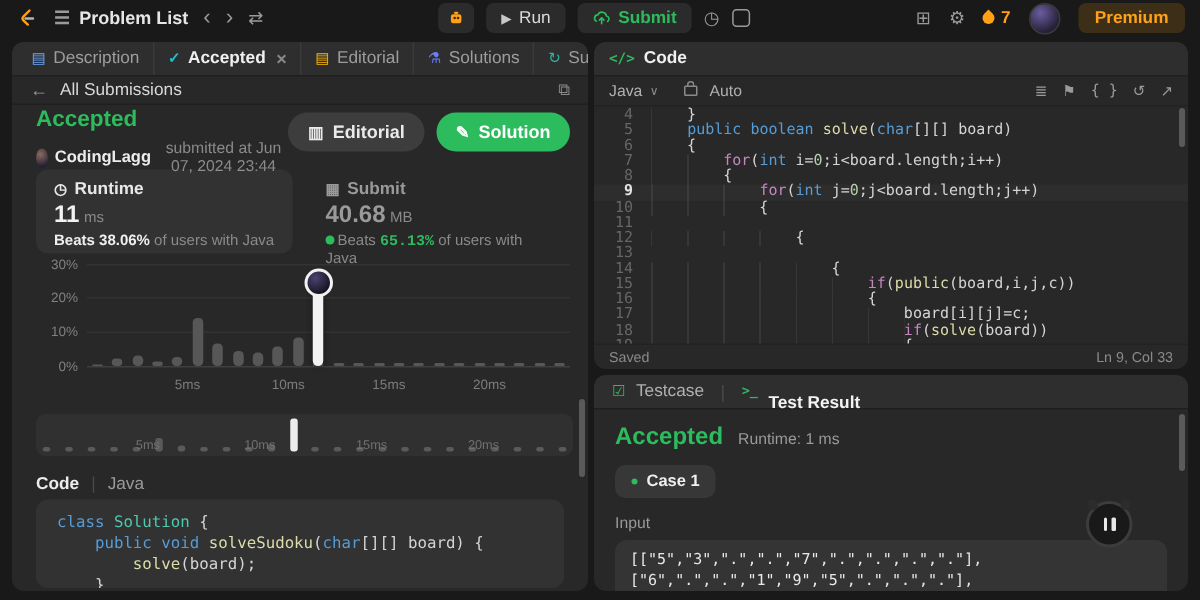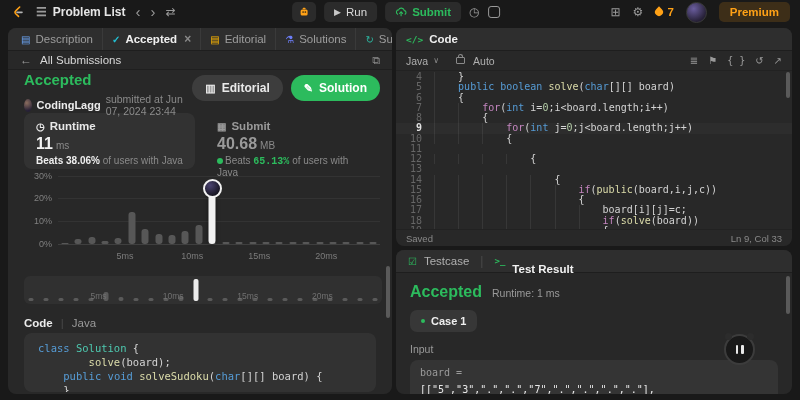--- a/index.html
+++ b/index.html
@@ -38,21 +38,21 @@
   .lp-tab:first-child{border-left:none;}
   .lp-tab.active{color:#f0f0f0;font-weight:bold;}
   .lp-tab .tico{font-size:10px;}
   .lp-tab .tclose{color:#8a8a8a;font-size:12px;margin-left:2px;}
   #lp-subheader{height:18px;display:flex;align-items:center;gap:8px;padding:0 12px;font-size:11.5px;color:#d8d8d8;border-bottom:1px solid #1f1f1f;}
   #lp-subheader .back{color:#9a9a9a;font-size:12px;cursor:pointer;}
   #lp-subheader .link{margin-left:auto;color:#8a8a8a;font-size:11px;cursor:pointer;}
   .lp-body{position:absolute;top:41px;left:0;right:0;bottom:0;}
   .result-header{position:absolute;top:2px;left:16px;right:12px;display:flex;justify-content:space-between;}
   .status-accepted{color:#2cbb5d;font-size:15px;font-weight:bold;}
-  .sub-line{display:flex;align-items:center;gap:5px;margin-top:5px;font-size:10.5px;color:#8a8a8a;}
+  .sub-line{display:flex;align-items:center;gap:5px;margin-top:5px;font-size:10.5px;color:#8a8a8a;text-align:center;}
   .sub-line .uavatar{width:13px;height:13px;border-radius:50%;background:radial-gradient(circle at 35% 30%,#8a6d5e,#262036 75%);}
   .sub-line .uname{color:#ececec;font-weight:bold;font-size:11px;}
   .hdr-buttons{display:flex;gap:8px;align-items:flex-start;margin-top:4px;}
   .pill{display:inline-flex;align-items:center;gap:6px;height:26px;border-radius:13px;padding:0 13px;font-size:12px;font-weight:600;cursor:pointer;}
   .pill.dark{background:#ffffff1a;color:#eaeaea;}
   .pill.green{background:#2cbb5d;color:#fff;}
   .pill .pico{font-size:11px;}
   .stats{position:absolute;top:44px;left:16px;right:16px;height:56px;display:flex;gap:10px;}
   .stat{flex:1;padding:7px 12px;border-radius:8px;}
   .stat.card{background:#ffffff0d;}
@@ -339,22 +339,22 @@
         <div class="mlab" style="left: 83.3333%;">20ms</div>
       </div>
 
     <div class="code-header">
       <span class="t">Code</span>
       <span class="sep">|</span>
       <span class="l">Java</span>
     </div>
     <div class="code-block" id="snippet-lines">
         <div class="sl"><span style="color:#569cd6">class</span> <span style="color:#4ec9b0">Solution</span> {</div>
+        <div class="sl">    <span style="color:#569cd6">public</span> <span style="color:#569cd6">void</span> <span style="color:#dcdcaa">solveSudoku</span>(<span style="color:#569cd6">char</span>[][] board) {</div>
         <div class="sl">        <span style="color:#dcdcaa">solve</span>(board);</div>
-        <div class="sl">    <span style="color:#569cd6">public</span> <span style="color:#569cd6">void</span> <span style="color:#dcdcaa">solveSudoku</span>(<span style="color:#569cd6">char</span>[][] board) {</div>
         <div class="sl">    }</div>
       </div>
   </div>
   <div class="vscroll" style="right:2px;top:238px;height:52px;"></div>
 </div>
 
 <div class="panel" id="code-panel">
   <div class="phead">
     <span class="codetag mono">&lt;/&gt;</span>
     <span class="ptitle">Code</span>
@@ -455,21 +455,20 @@
     <div class="tc-row1">
       <span class="tc-accepted">Accepted</span>
       <span class="tc-runtime">Runtime: 1 ms</span>
     </div>
     <div class="case-chip">
       <span class="cdot"></span>
       <span>Case 1</span>
     </div>
     <div class="input-label">Input</div>
     <div class="input-box">
-      <div class="param">board =</div>
       <div class="ivalue">[["5","3",".",".","7",".",".",".","."],["6",".",".","1","9","5",".",".","."],[".","9","8",".",".",".",".","6","."],["8",".",".",".","6",".",".",".","3"],["4",".",".","8",".","3",".",".","1"],["7",".",".",".","2",".",".",".","6"],[".","6",".",".",".",".","2","8","."],[".",".",".","4","1","9",".",".","5"],[".",".",".",".","8",".",".","7","9"]]</div>
     </div>
   </div>
   <div class="widget">
       <span class="wb"></span>
       <span class="wb"></span>
     </div>
   <div class="vscroll" style="right:2px;top:26px;height:38px;"></div>
 </div>
 

